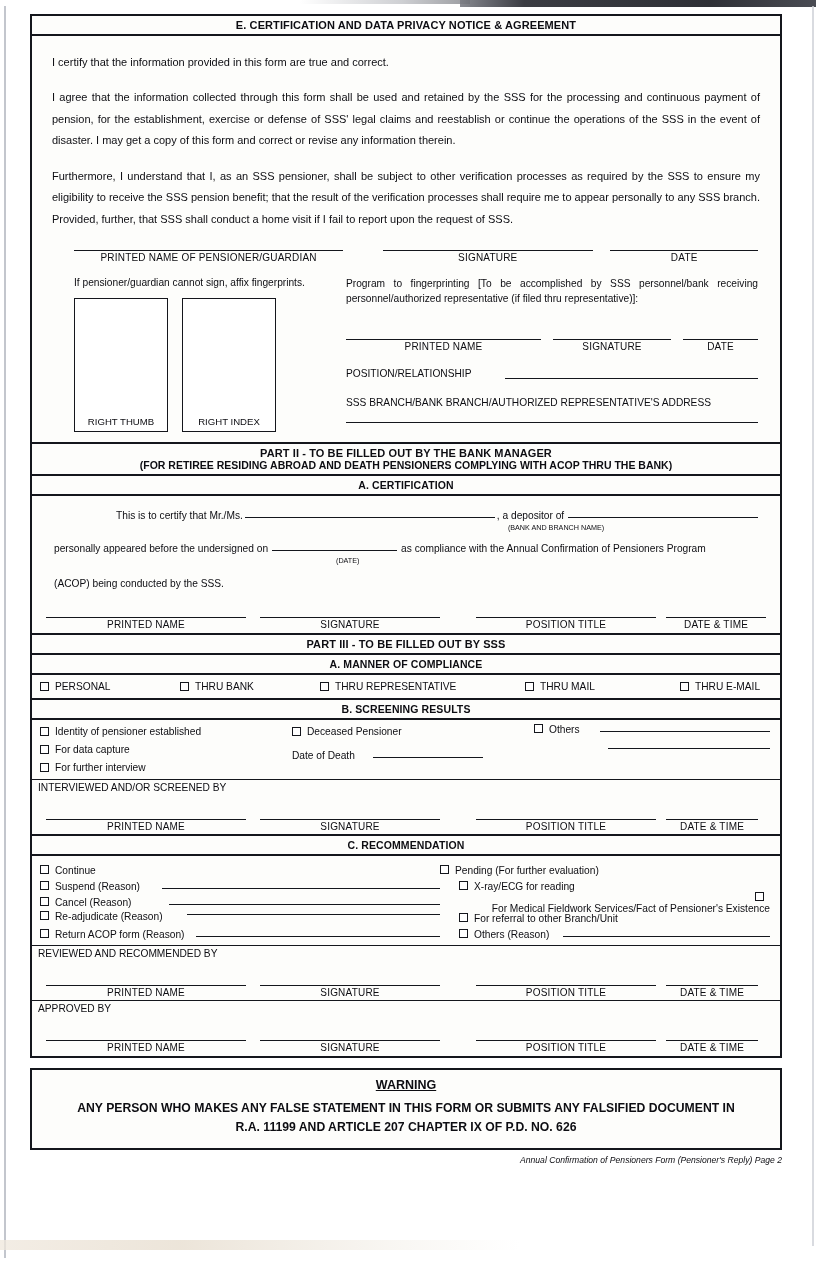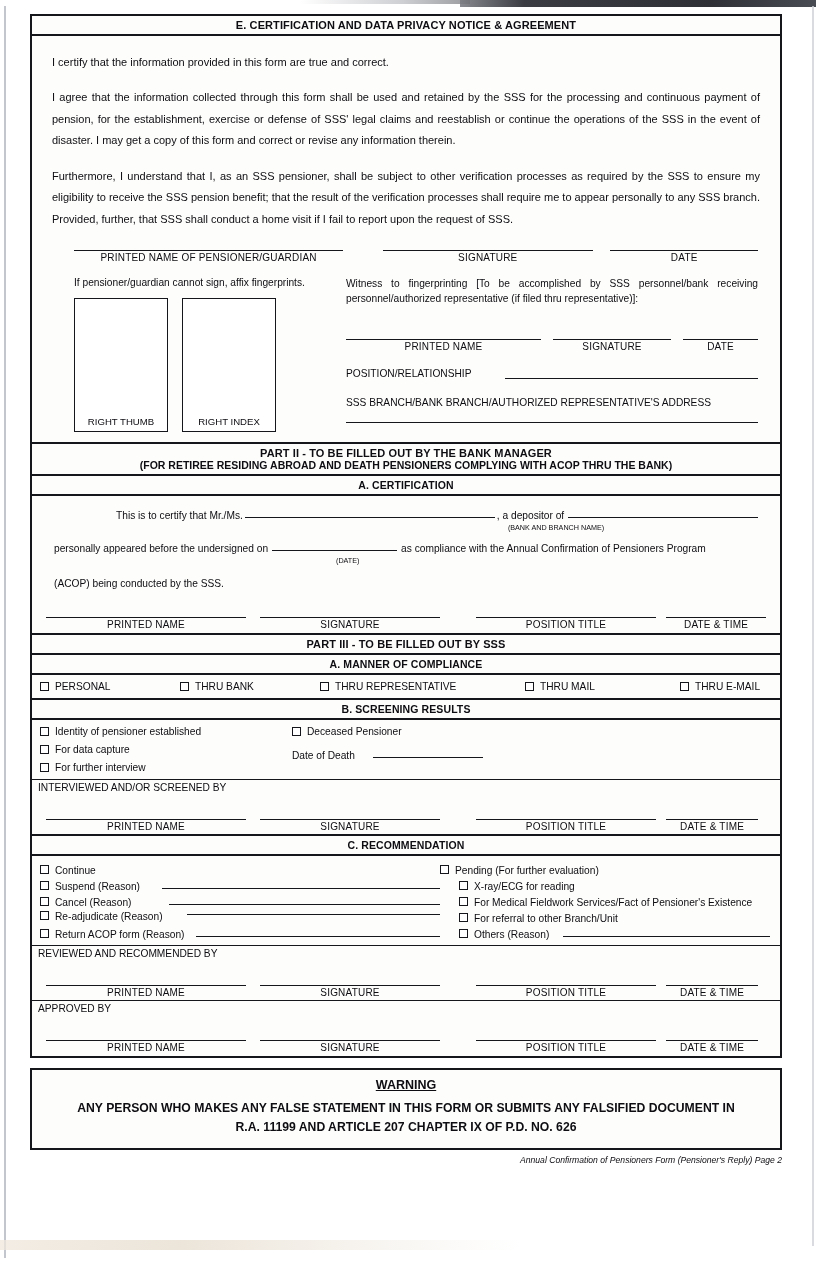--- a/index.html
+++ b/index.html
@@ -215,21 +215,21 @@
           </div>
           <div class="fpbox">
             <div class="cap">RIGHT INDEX</div>
           </div>
         </div>
       </div>
 
       <div style="width:14px;"></div>
 
       <div style="flex:1;">
-        <div class="small" style="line-height:1.45; text-align:justify;">Witness to fingerprinting [To be accomplished by SSS personnel/bank receiving personnel/authorized representative (if filed thru representative)]:</div>
+        <div class="small" style="line-height:1.45; text-align:justify;">Program to fingerprinting [To be accomplished by SSS personnel/bank receiving personnel/authorized representative (if filed thru representative)]:</div>
 
         <div style="display:flex; align-items:flex-end; margin-top:32px;">
           <div style="width:195px;">
             <div class="line"></div>
             <div class="lbl">PRINTED NAME</div>
           </div>
           <div style="width:12px;"></div>
           <div style="width:118px;">
             <div class="line"></div>
             <div class="lbl">SIGNATURE</div>
@@ -363,20 +363,35 @@
           <span>Deceased Pensioner</span>
         </div>
         <div style="display:flex; align-items:flex-end;">
           <span class="small" style="flex:none; ">Date of Death</span>
           <span style="flex:none; width:110px; margin:0 0 3px 18px;">
               <span class="line" style="display:block;"></span>
             </span>
         </div>
       </div>
 
+      <div style="flex:1;">
+        <div style="display:flex; align-items:flex-end;">
+          <span class="cb" style="margin-bottom:2px;"></span>
+          <span class="small" style="flex:none;">Others</span>
+          <span style="flex:1; margin:0 0 3px 20px;">
+              <span class="line" style="display:block;"></span>
+            </span>
+        </div>
+        <div style="display:flex; margin-top:13px;">
+          <span style="flex:none; width:74px;"></span>
+          <span style="flex:1;">
+              <span class="line" style="display:block;"></span>
+            </span>
+        </div>
+      </div>
     </div>
 
     <div style="padding:2px 14px 0 6px; border-bottom:2.5px solid #14161c;">
       <div class="small">INTERVIEWED AND/OR SCREENED BY</div>
       <div style="display:flex; padding:26px 8px 0 8px; align-items:flex-end;">
         <div style="width:200px;">
           <div class="line"></div>
           <div class="lbl">PRINTED NAME</div>
         </div>
         <div style="width:14px;"></div>
@@ -439,21 +454,21 @@
 
       <div style="flex:1;">
         <div style="display:flex; align-items:flex-end; height:16px;">
           <span class="cb" style="margin-bottom:2px;"></span>
           <span class="small">Pending (For further evaluation)</span>
         </div>
         <div style="display:flex; align-items:flex-end; height:16px; padding-left:19px;">
           <span class="cb" style="margin-bottom:2px;"></span>
           <span class="small">X-ray/ECG for reading</span>
         </div>
-        <div style="display:flex; align-items:flex-end; height:16px; padding-left:19px;">
+        <div style="display:flex; align-items:flex-end; height:16px; padding-left:19px;flex-direction:column;">
           <span class="cb" style="margin-bottom:2px;"></span>
           <span class="small">For Medical Fieldwork Services/Fact of Pensioner's Existence</span>
         </div>
         <div style="display:flex; align-items:flex-end; height:16px; padding-left:19px;">
           <span class="cb" style="margin-bottom:2px;"></span>
           <span class="small">For referral to other Branch/Unit</span>
         </div>
         <div style="display:flex; align-items:flex-end; height:16px; padding-left:19px;">
           <span class="cb" style="margin-bottom:2px;"></span>
           <span class="small" style="flex:none;text-align:right;">Others (Reason)</span>

